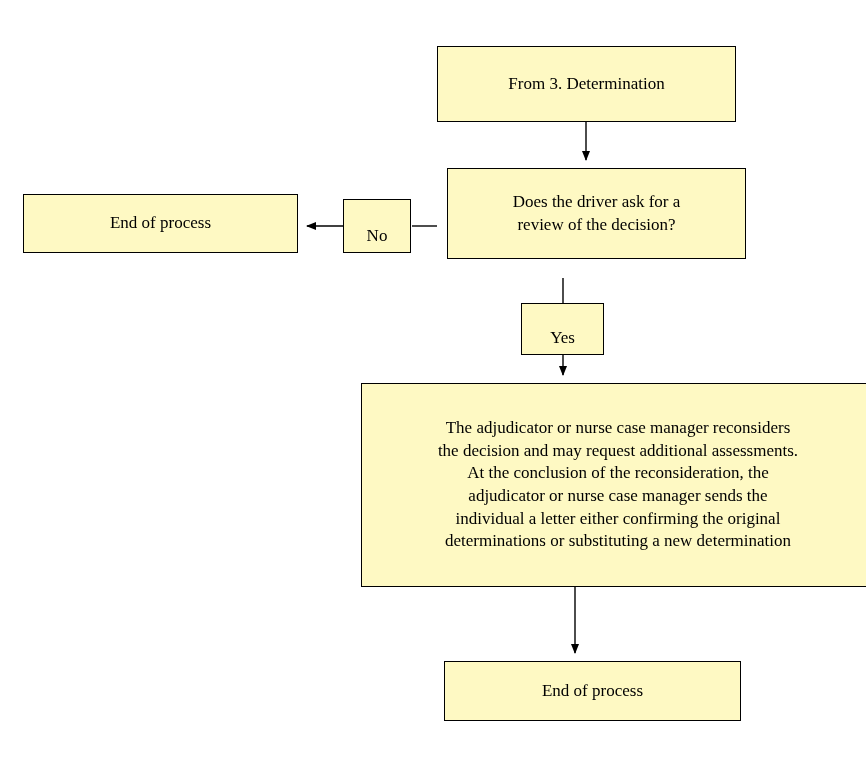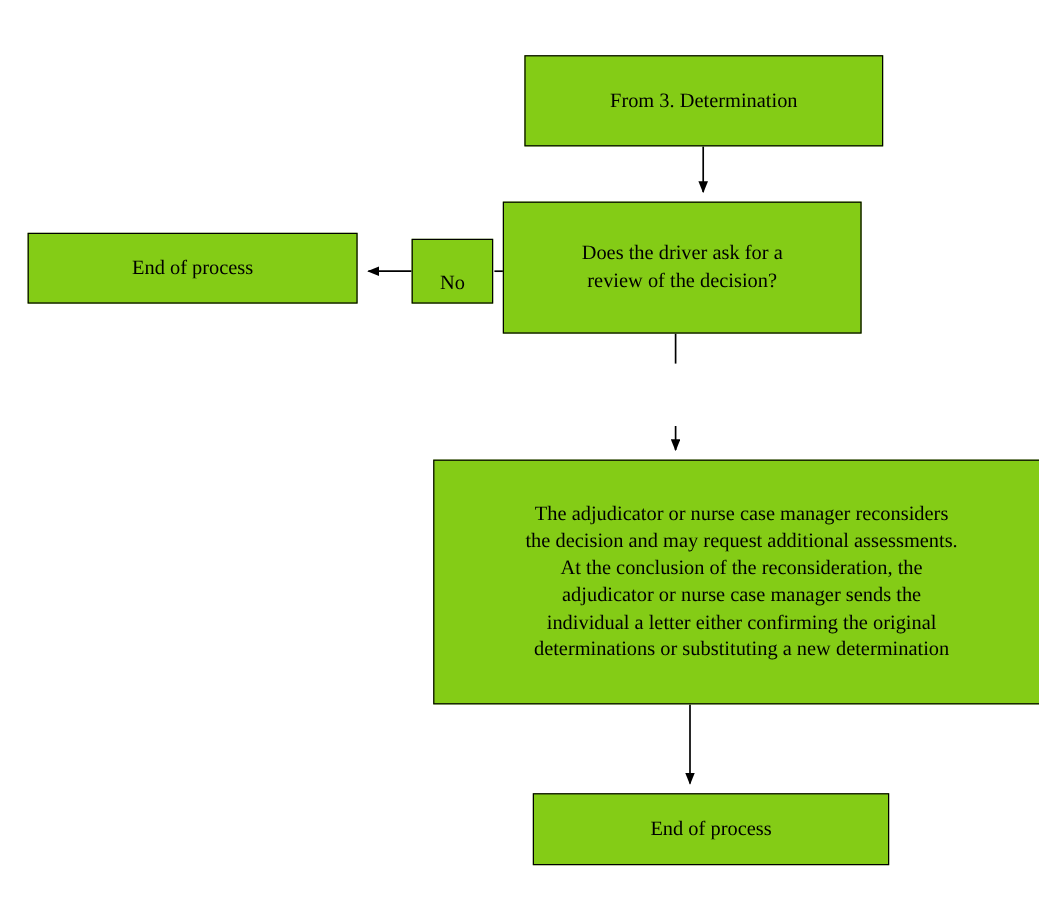--- a/index.html
+++ b/index.html
@@ -19,21 +19,21 @@
     position: absolute;
     left: 0;
     top: 0;
     width: 866px;
     height: 760px;
   }
   .node {
     position: absolute;
     box-sizing: border-box;
     border: 1px solid #000000;
-    background: #84cc16;
+    background: #fef9c3;
     display: flex;
     align-items: center;
     justify-content: center;
     text-align: center;
     font-size: 17px;
     line-height: 1.33;
     padding: 4px 8px;
   }
   .node .txt {
     display: block;
@@ -86,33 +86,36 @@
 
     <g>
       <line x1="575" y1="587" x2="575" y2="653" stroke="#000000" stroke-width="1.4" marker-end="url(#arrowhead)"></line>
     </g>
   </svg>
 
   <div class="node" style="left:437px; top:46px; width:299px; height:76px;">
     <span class="txt">From 3. Determination</span>
   </div>
 
-  <div class="node" style="left:419px; top:168px; width:299px; height:110px;">
+  <div class="node" style="left:447px; top:168px; width:299px; height:91px;">
     <span class="txt">Does the driver ask for a
 review of the decision?</span>
   </div>
 
   <div class="node" style="left:23px; top:194px; width:275px; height:59px;">
     <span class="txt">End of process</span>
   </div>
 
   <div class="node label-box" style="left:343px; top:199px; width:68px; height:54px;">
     <span class="txt">No</span>
   </div>
 
+  <div class="node label-box" style="left:521px; top:303px; width:83px; height:52px;">
+    <span class="txt">Yes</span>
+  </div>
 
   <div class="node" style="left:361px; top:383px; width:514px; height:204px;">
     <span class="txt">The adjudicator or nurse case manager reconsiders
 the decision and may request additional assessments.
 At the conclusion of the reconsideration, the
 adjudicator or nurse case manager sends the
 individual a letter either confirming the original
 determinations or substituting a new determination</span>
   </div>
 

